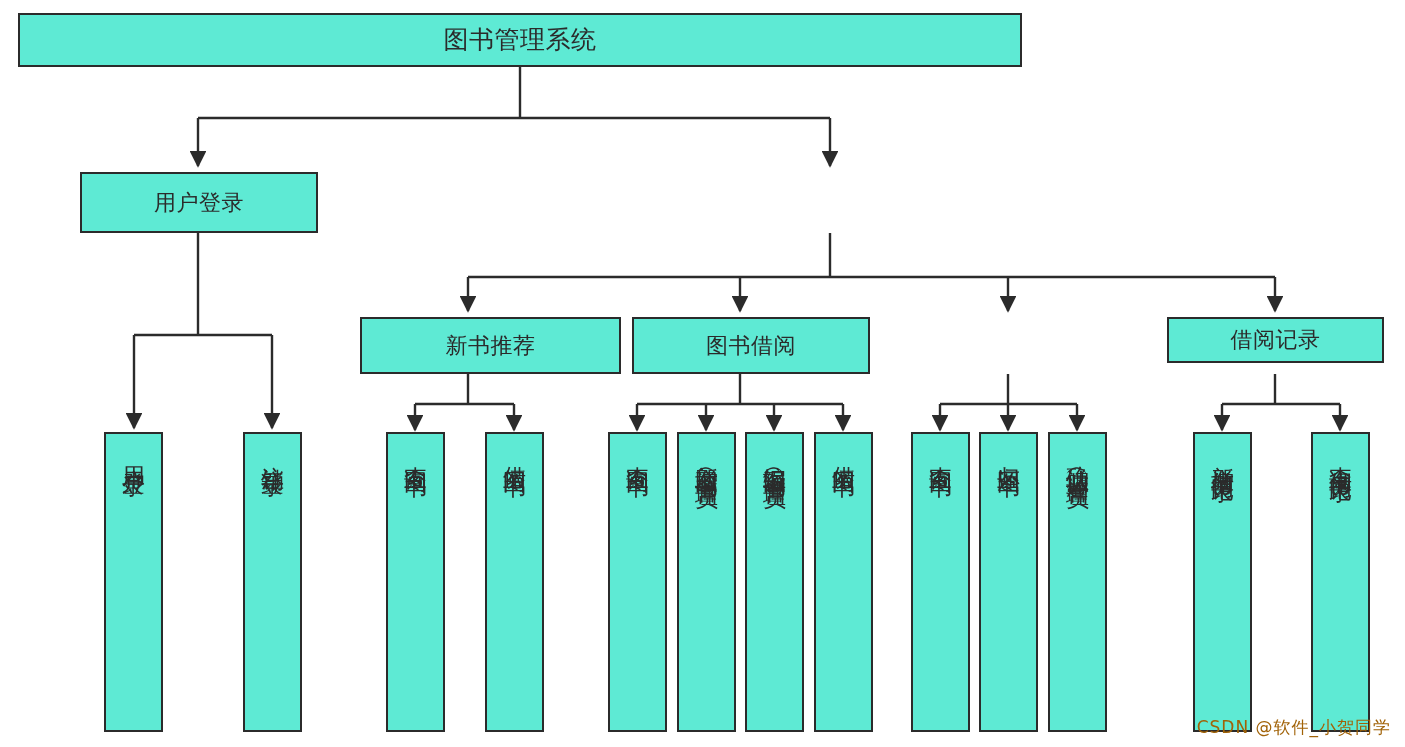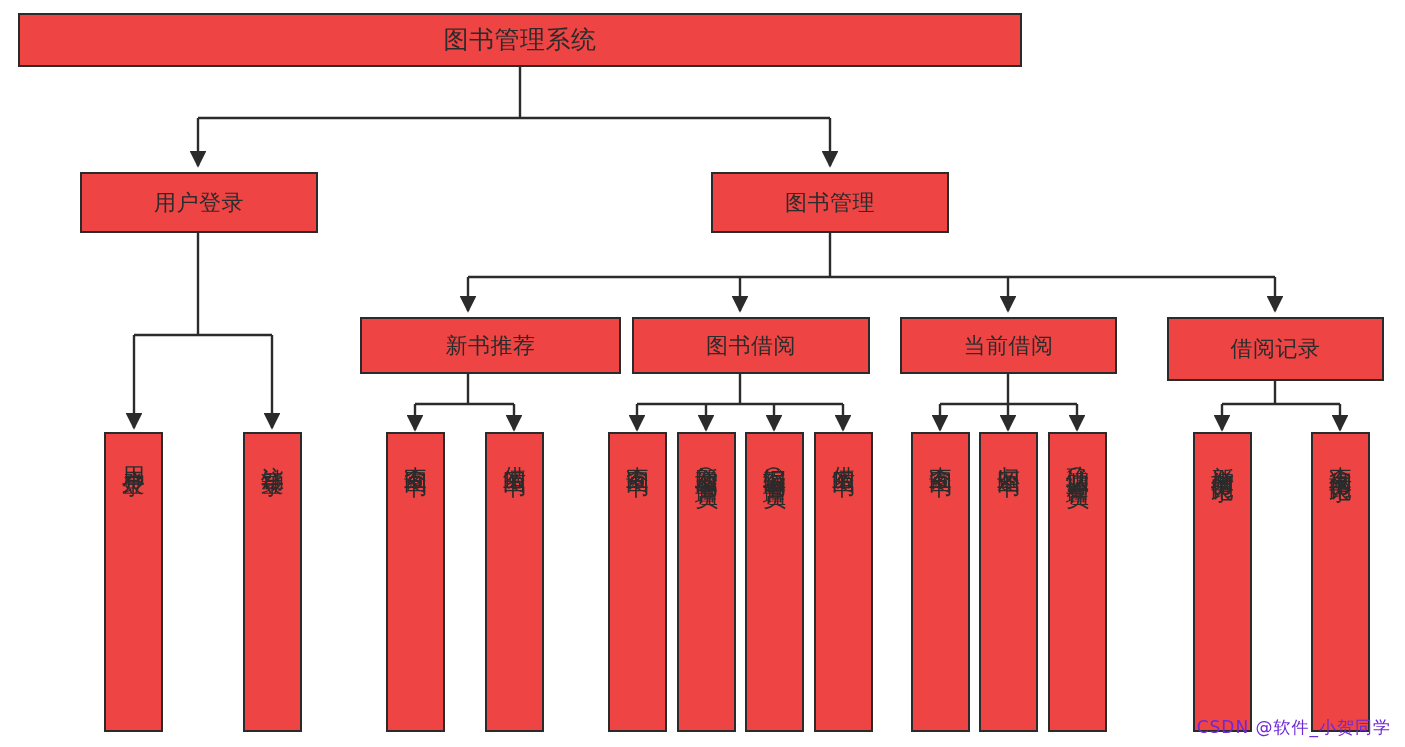--- a/index.html
+++ b/index.html
@@ -24,21 +24,21 @@
     position: absolute;
     left: 0;
     top: 0;
     width: 1405px;
     height: 747px;
   }
   
   .node {
     position: absolute;
     box-sizing: border-box;
-    background: #ef4444;
+    background: #5eead4;
     border: 2px solid #2b2b2b;
     display: flex;
     align-items: center;
     justify-content: center;
     z-index: 2;
   }
   .node .label {
     color: #2b2b2b;
     line-height: 1.18;
     text-align: center;
@@ -69,21 +69,21 @@
   }
   .node.leaf.tall .label {
     max-height: 282px;
   }
   
   #watermark {
     position: absolute;
     right: 14px;
     bottom: 8px;
     font-size: 17px;
-    color: #6d28d9;
+    color: #a16207;
     letter-spacing: 1px;
     z-index: 3;
     white-space: nowrap;
   }
 </style>
 </head>
 <body>
 
 <div id="canvas">
 
@@ -138,37 +138,31 @@
   </svg>
 
   <div class="node root" style="left:18px; top:13px; width:1004px; height:54px;">
     <span class="label">图书管理系统</span>
   </div>
 
   <div class="node horiz" style="left:80px; top:172px; width:238px; height:61px;">
     <span class="label">用户登录</span>
   </div>
 
-  <div class="node horiz" style="left:711px; top:172px; width:238px; height:61px;">
-    <span class="label">图书管理</span>
-  </div>
 
   <div class="node horiz" style="left:360px; top:317px; width:261px; height:57px;">
     <span class="label">新书推荐</span>
   </div>
 
   <div class="node horiz" style="left:632px; top:317px; width:238px; height:57px;">
     <span class="label">图书借阅</span>
   </div>
 
-  <div class="node horiz" style="left:900px; top:317px; width:217px; height:57px;">
-    <span class="label">当前借阅</span>
-  </div>
-
-  <div class="node horiz" style="left:1167px; top:317px; width:217px; height:64px;">
+
+  <div class="node horiz" style="left:1167px; top:317px; width:217px; height:46px;">
     <span class="label">借阅记录</span>
   </div>
 
   <div class="node leaf" style="left:104px; top:432px; width:59px; height:300px;">
     <span class="label">用户登录</span>
   </div>
 
   <div class="node leaf" style="left:243px; top:432px; width:59px; height:300px;">
     <span class="label">注销登录</span>
   </div>

